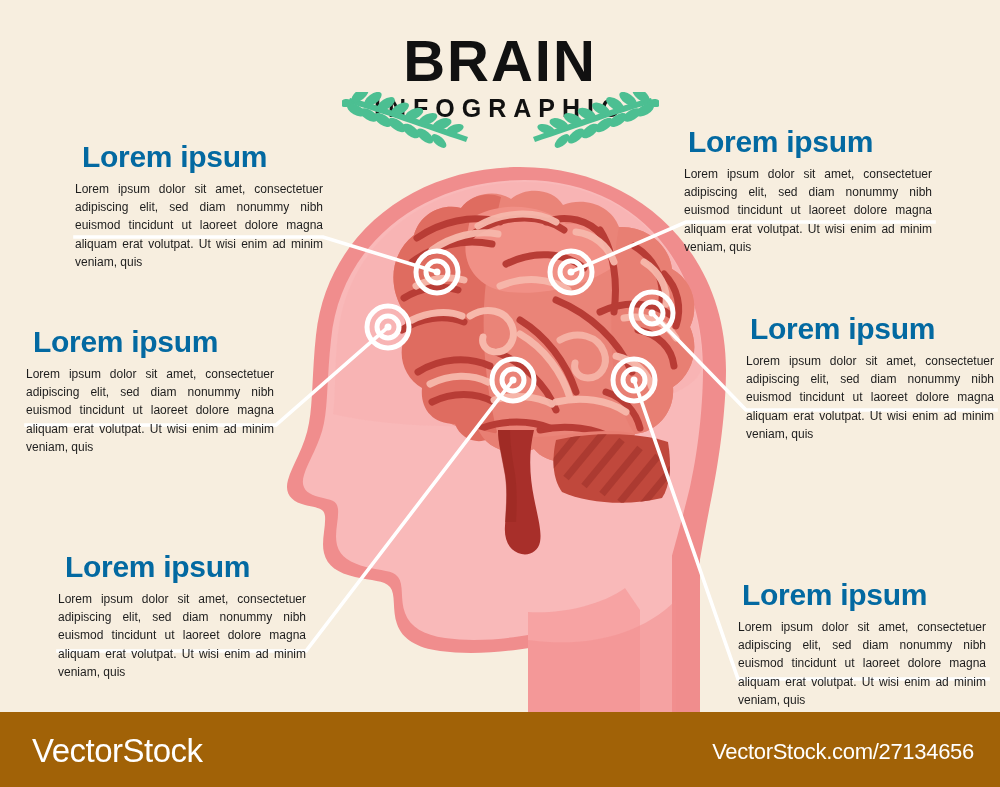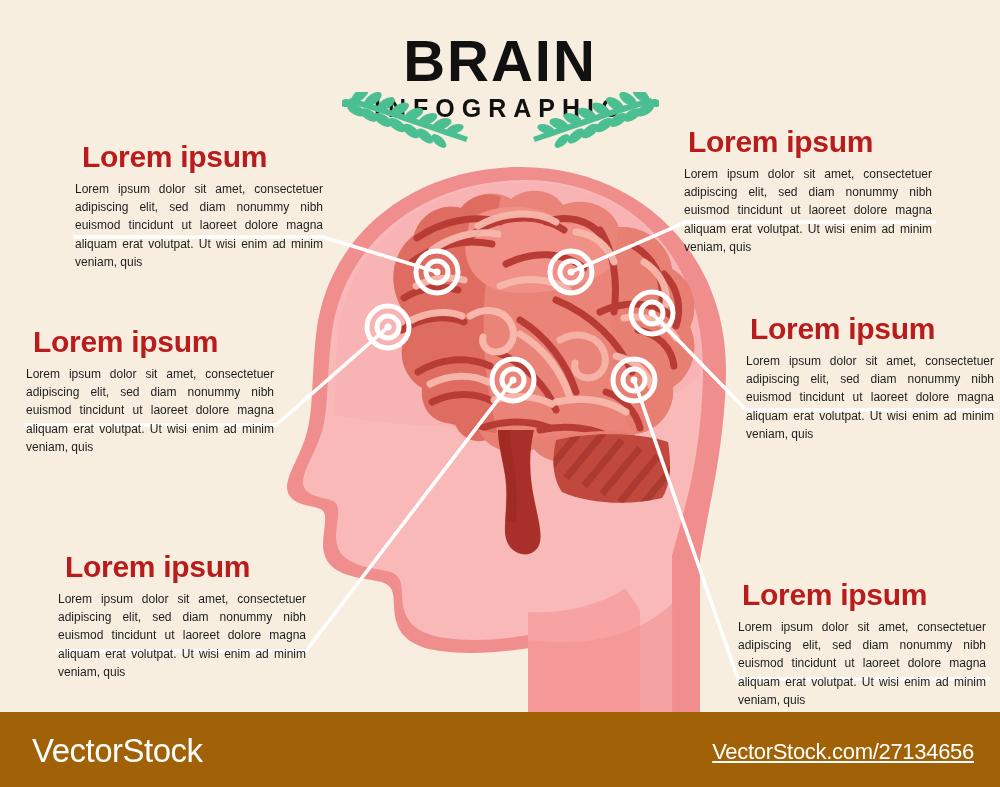--- a/index.html
+++ b/index.html
@@ -23,21 +23,21 @@
   .laurel{position:absolute;top:92px;}
   .laurel.left{left:342px;}
   .laurel.right{left:527px;}
 
   
   .art{position:absolute;left:0;top:0;width:1000px;height:712px;}
 
   
   .block{position:absolute;}
   .block .bhead{
-    font-size:30px;font-weight:bold;color:#b91c1c;line-height:1.1;margin:0 0 7px 0;
+    font-size:30px;font-weight:bold;color:#0369a1;line-height:1.1;margin:0 0 7px 0;
     letter-spacing:-0.3px;
   }
   .block .bbody{
     font-size:12px;color:#1d1d1d;line-height:1.52;text-align:justify;
     margin:0;
   }
 
   .b1{left:75px;top:140px;width:248px;}
   .b1 .bhead{text-align:left;padding-left:7px;}
   .b2{left:684px;top:125px;width:248px;}
@@ -53,21 +53,21 @@
 
   
   .wm{position:absolute;left:0;top:712px;width:1000px;height:75px;background:#a16207;}
   .wm .wm-logo{
     position:absolute;left:32px;top:20px;font-size:33px;color:#ffffff;
     font-family:"Liberation Sans","DejaVu Sans",sans-serif;font-weight:normal;
     letter-spacing:-0.5px;
   }
   .wm .wm-url{
     position:absolute;right:26px;top:27px;font-size:22px;color:#ffffff;
-    font-family:"Liberation Sans","DejaVu Sans",sans-serif;letter-spacing:-0.3px;text-decoration:underline;
+    font-family:"Liberation Sans","DejaVu Sans",sans-serif;letter-spacing:-0.3px;
   }
 </style>
 </head>
 <body>
 
 <div id="stage">
 
   <div class="art">
     <svg width="1000" height="712" viewBox="0 0 1000 712" xmlns="http://www.w3.org/2000/svg">
 

